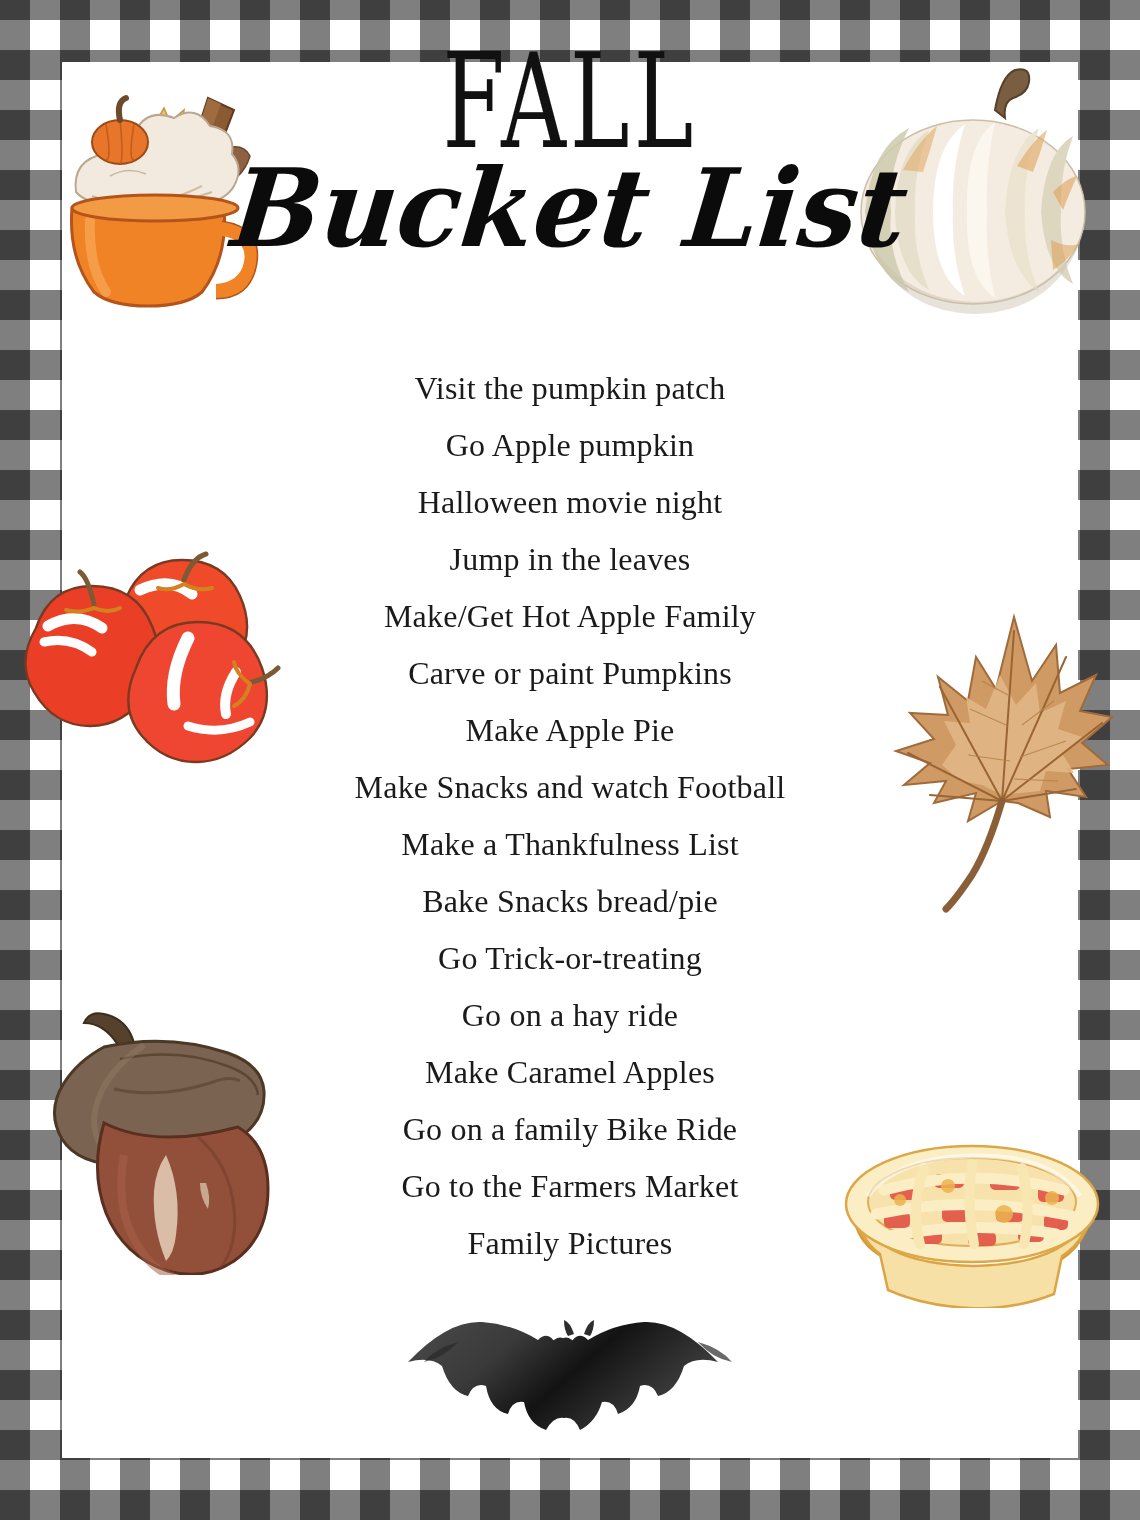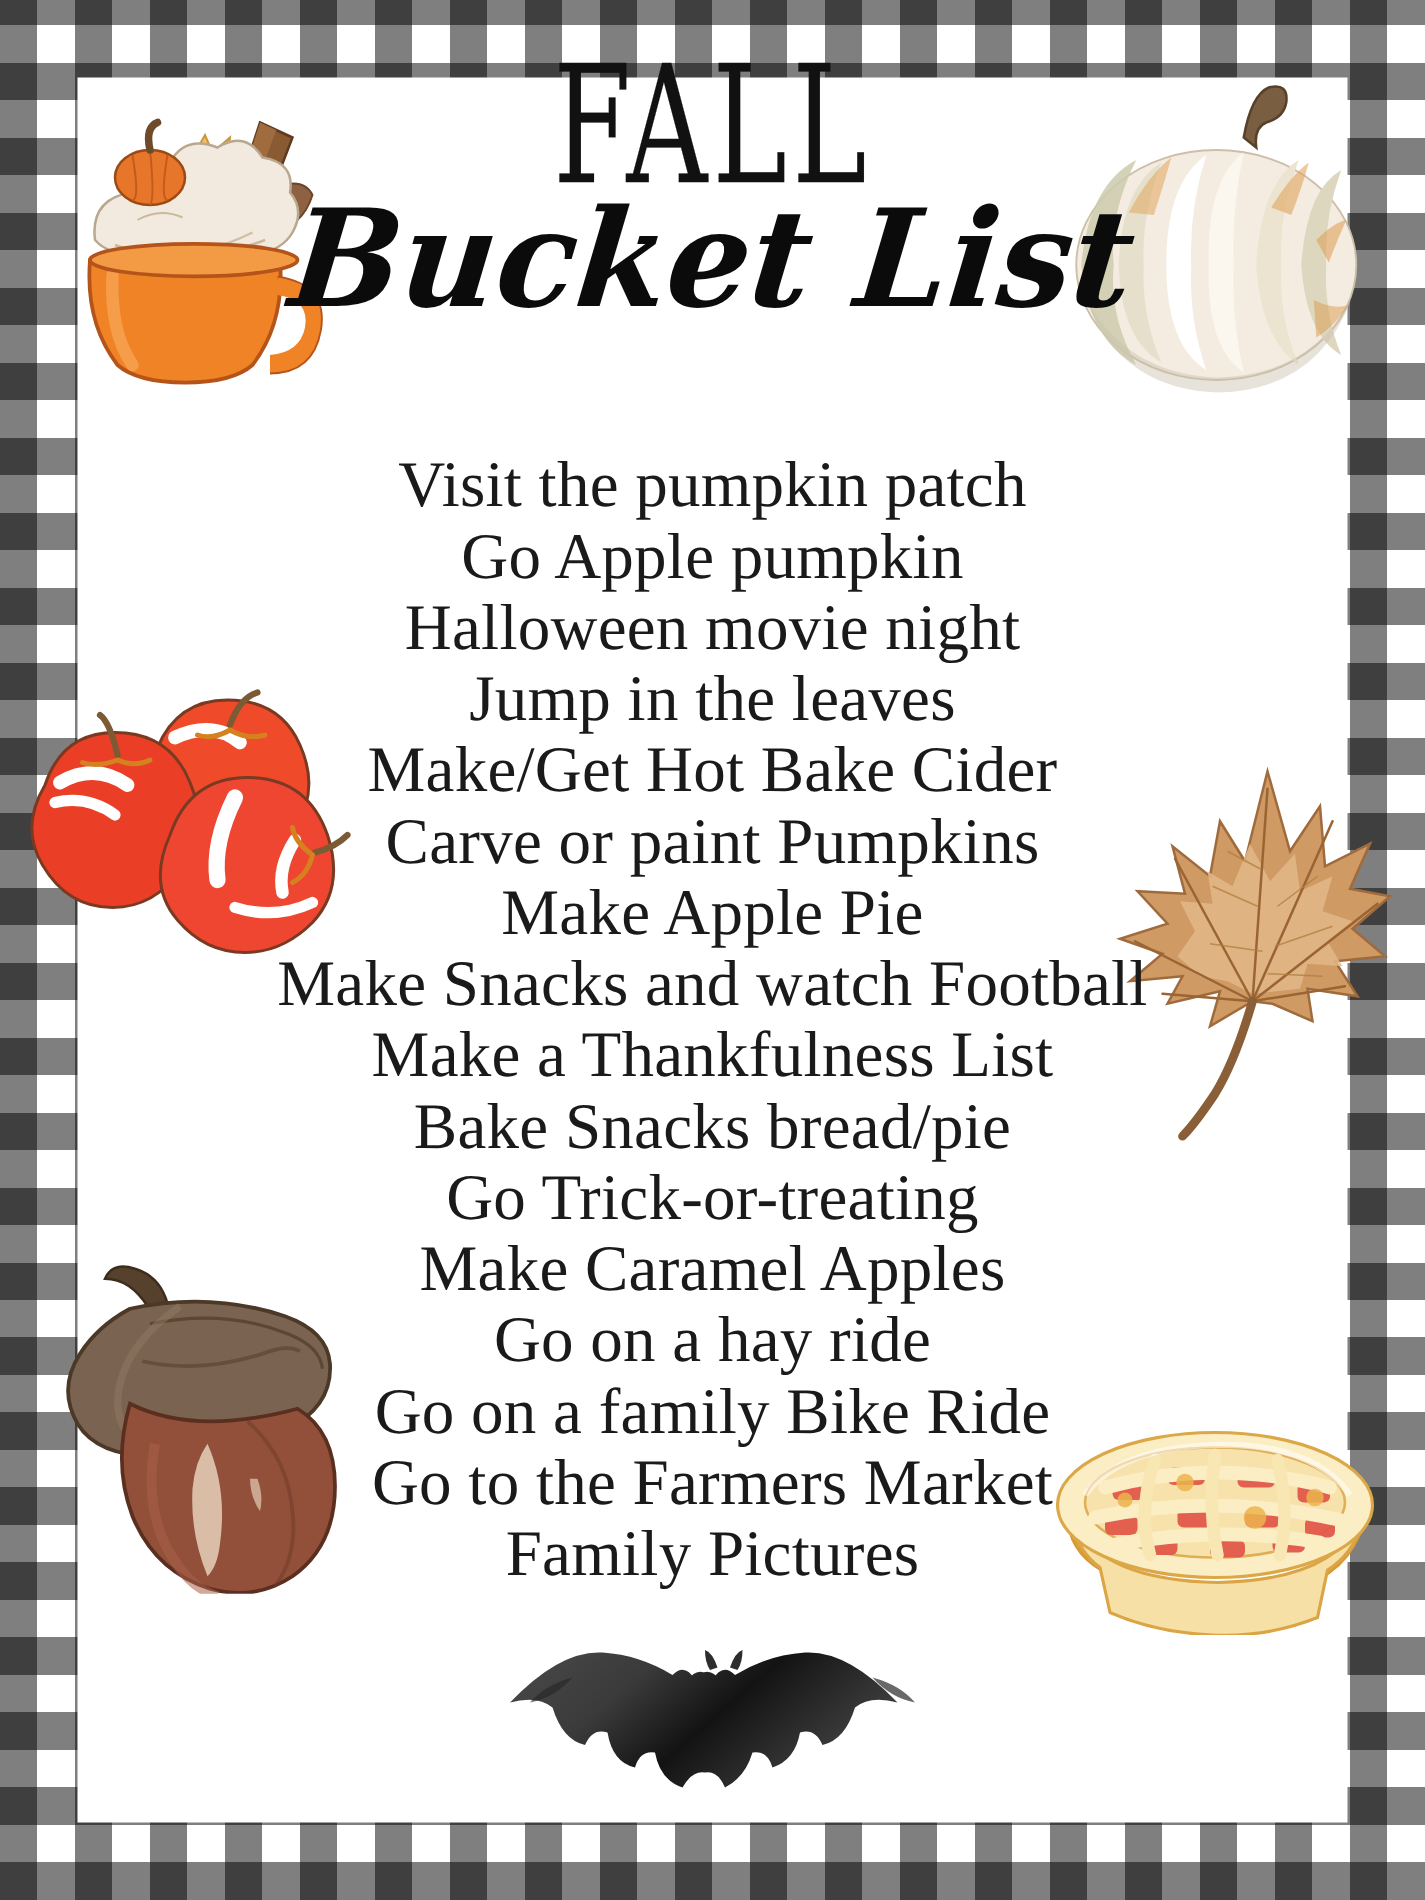--- a/index.html
+++ b/index.html
@@ -79,21 +79,21 @@
   #list {
     position: absolute;
     left: 150px;
     width: 840px;
     top: 360px;
     text-align: center;
     z-index: 6;
   }
   .list-item {
     font-family: "Liberation Serif", serif;
-    font-size: 52px;
+    font-size: 32px;
     line-height: 57px;
     color: #1a1a1a;
     letter-spacing: 0.2px;
     white-space: nowrap;
     font-weight: 400;
   }
 
   
   .art { position: absolute; z-index: 5; }
   #art-latte   { left: 58px;  top: 80px;   width: 210px; height: 240px; }
@@ -115,29 +115,29 @@
   <div id="canvas"></div>
 
   <div id="title-fall">FALL</div>
   <div id="title-script">Bucket List</div>
 
   <div id="list">
     <div class="list-item">Visit the pumpkin patch</div>
     <div class="list-item">Go Apple pumpkin</div>
     <div class="list-item">Halloween movie night</div>
     <div class="list-item">Jump in the leaves</div>
-    <div class="list-item">Make/Get Hot Bake Cider</div>
+    <div class="list-item">Make/Get Hot Apple Family</div>
     <div class="list-item">Carve or paint Pumpkins</div>
     <div class="list-item">Make Apple Pie</div>
     <div class="list-item">Make Snacks and watch Football</div>
     <div class="list-item">Make a Thankfulness List</div>
     <div class="list-item">Bake Snacks bread/pie</div>
     <div class="list-item">Go Trick-or-treating</div>
+    <div class="list-item">Go on a hay ride</div>
     <div class="list-item">Make Caramel Apples</div>
-    <div class="list-item">Go on a hay ride</div>
     <div class="list-item">Go on a family Bike Ride</div>
     <div class="list-item">Go to the Farmers Market</div>
     <div class="list-item">Family Pictures</div>
   </div>
 
   <div class="art" id="art-latte">
     <svg viewBox="0 0 210 240">
 
       <path d="M150 18 L176 30 L150 98 L128 86 Z" fill="#8a5a33" stroke="#5e3a1f" stroke-width="2"></path>
       <path d="M150 18 L163 24 L138 92 L128 86 Z" fill="#a06b3f"></path>

